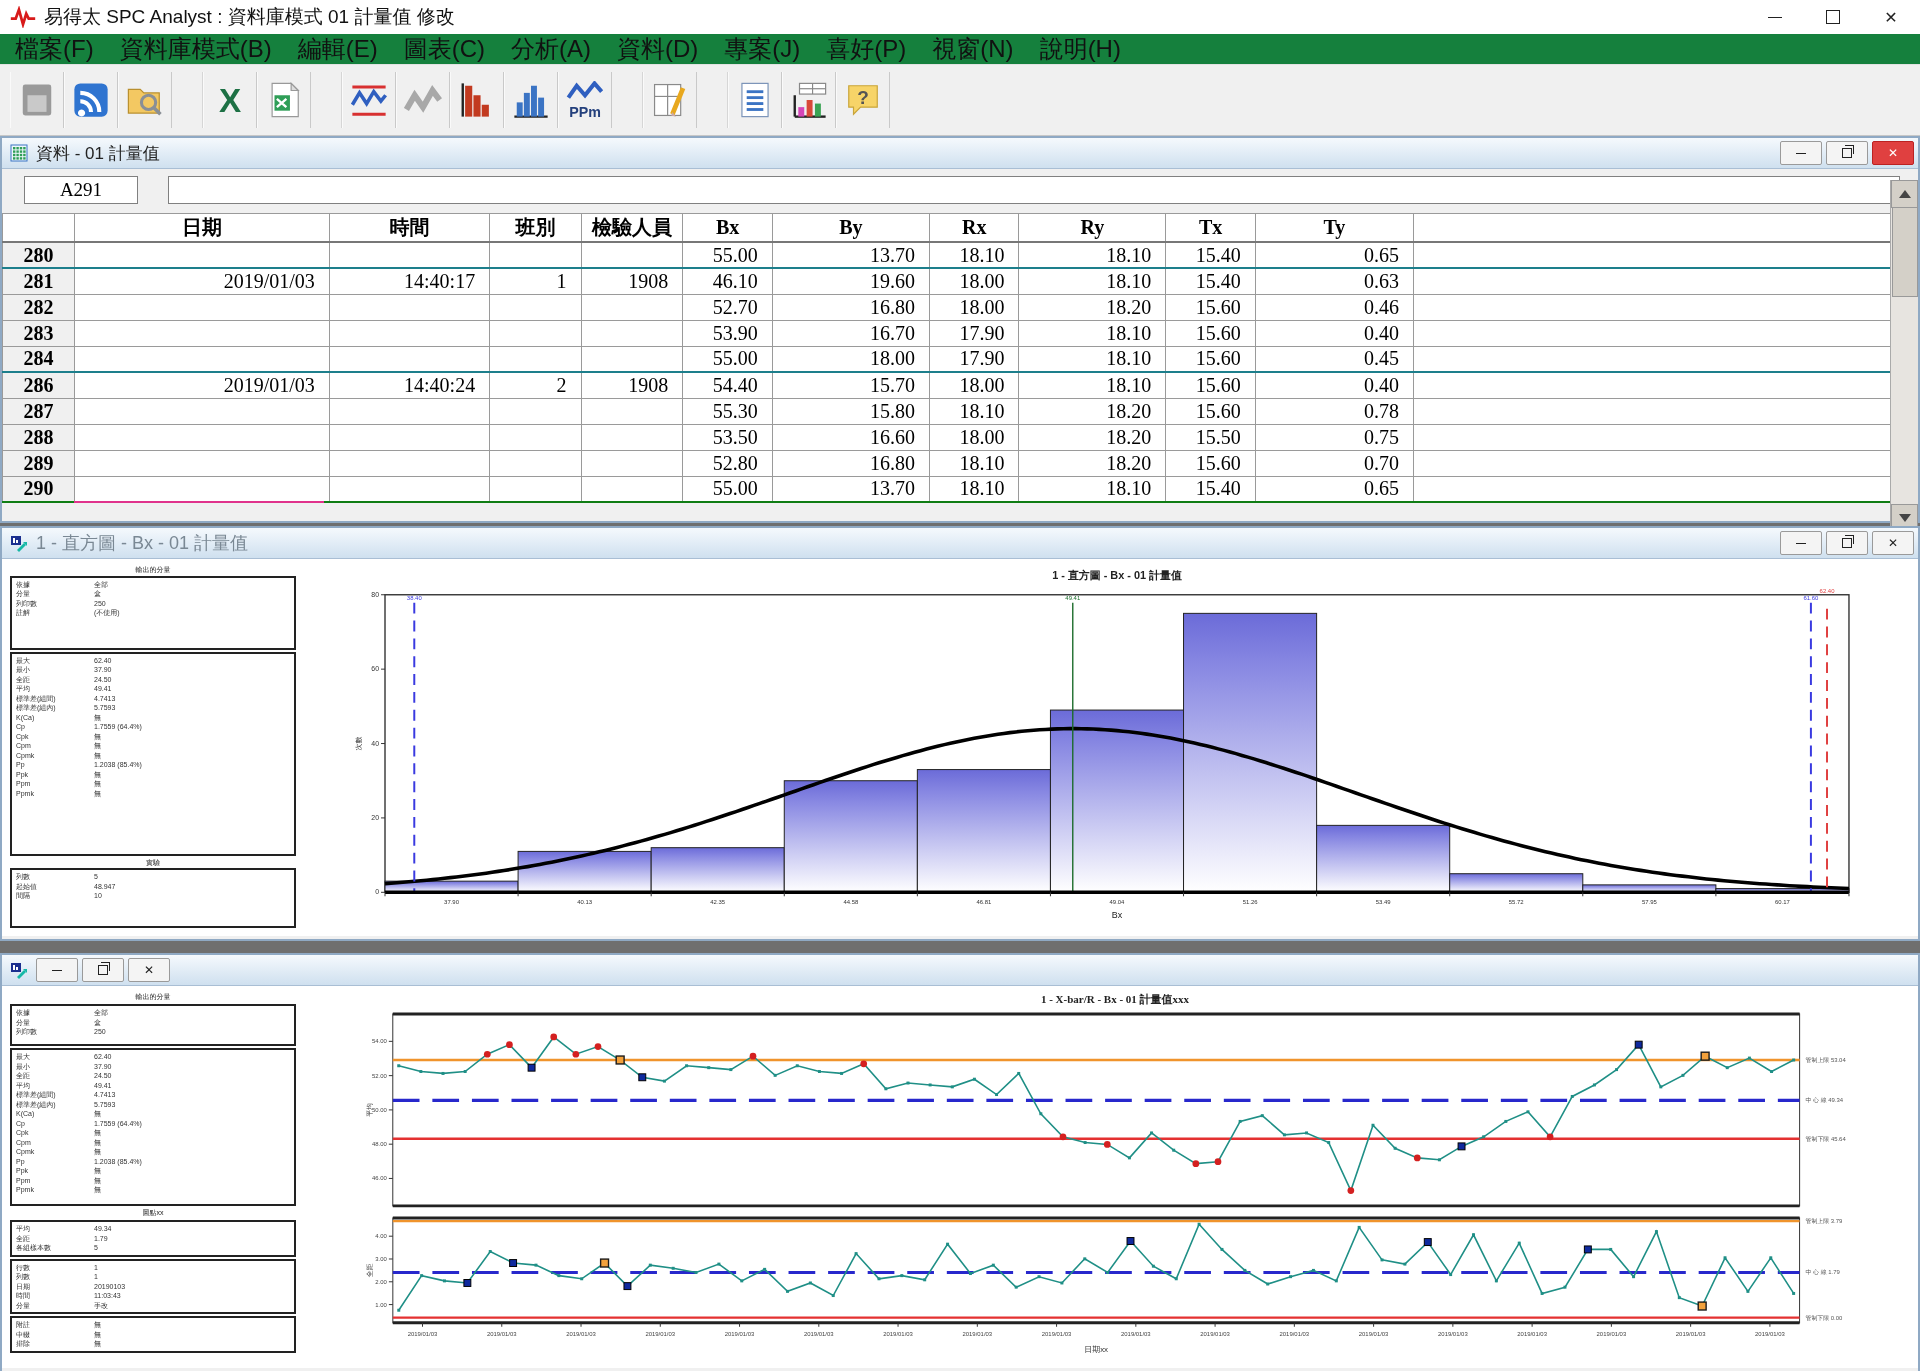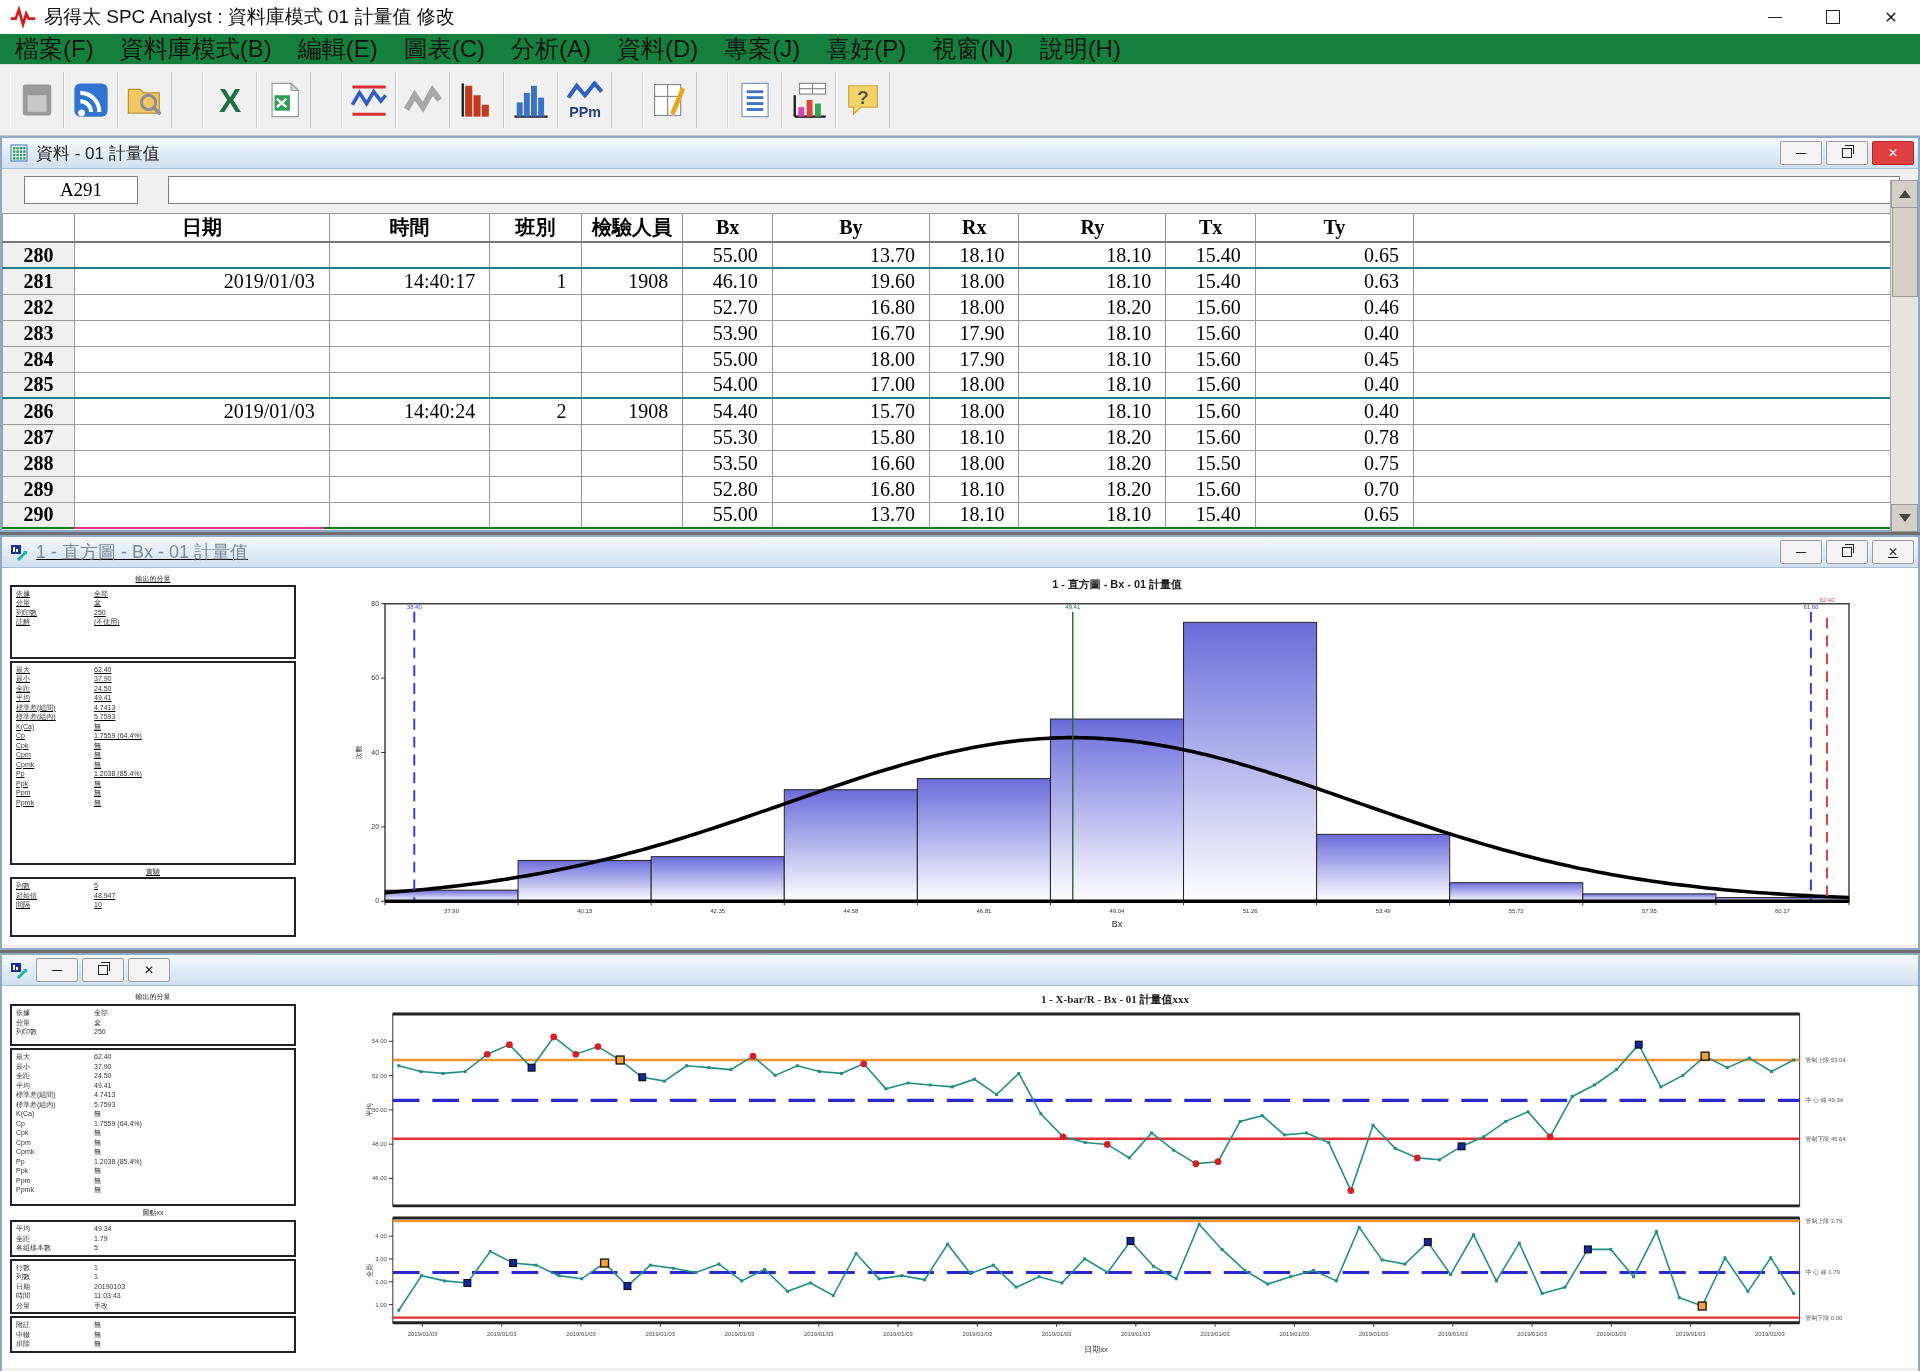--- a/index.html
+++ b/index.html
@@ -347,34 +347,20 @@
               <td class="teal"></td>
               <td class="teal"></td>
               <td class="">55.00</td>
               <td class="">18.00</td>
               <td class="">17.90</td>
               <td class="">18.10</td>
               <td class="">15.60</td>
               <td class="">0.45</td>
               <td class="fill"></td>
             </tr>
-            <tr class="">
-              <td class="num">285</td>
-              <td class="teal"></td>
-              <td class="teal"></td>
-              <td class="teal"></td>
-              <td class="teal"></td>
-              <td class="">54.00</td>
-              <td class="">17.00</td>
-              <td class="">18.00</td>
-              <td class="">18.10</td>
-              <td class="">15.60</td>
-              <td class="">0.40</td>
-              <td class="fill"></td>
-            </tr>
             <tr class="sep ">
               <td class="num">286</td>
               <td class="">2019/01/03</td>
               <td class="">14:40:24</td>
               <td class="">2</td>
               <td class="">1908</td>
               <td class="">54.40</td>
               <td class="">15.70</td>
               <td class="">18.00</td>
               <td class="">18.10</td>
@@ -446,21 +432,21 @@
       <div class="varrow" style="position:absolute;top:0;left:0;right:0;">
           <span class="tri-up"></span>
         </div>
       <div class="vthumb"></div>
       <div class="varrow" style="position:absolute;bottom:0;left:0;right:0;">
           <span class="tri-dn"></span>
         </div>
     </div>
   </div>
 
-  <div class="child hist" style="height:416px;margin-bottom:3px;text-decoration:underline;">
+  <div class="child hist" style="height:416px;margin-bottom:12px;">
     <div class="child-tb">
       <svg class="cicon" viewBox="0 0 18 18">
         <rect x="1" y="2" width="10" height="9" fill="#1b2f8f"></rect>
           <rect x="3" y="4" width="2" height="5" fill="#fff"></rect>
           <rect x="6" y="6" width="2" height="3" fill="#fff"></rect>
         <path d="M7 16 l7-7 2 2 -7 7 Z" fill="#17b8a6"></path>
           <path d="M13 8 l4 0 0 4 Z" fill="#17b8a6"></path>
       </svg>
       <span class="ctitle">1 - 直方圖 - Bx - 01 計量值</span>
       <div class="cbtn">

